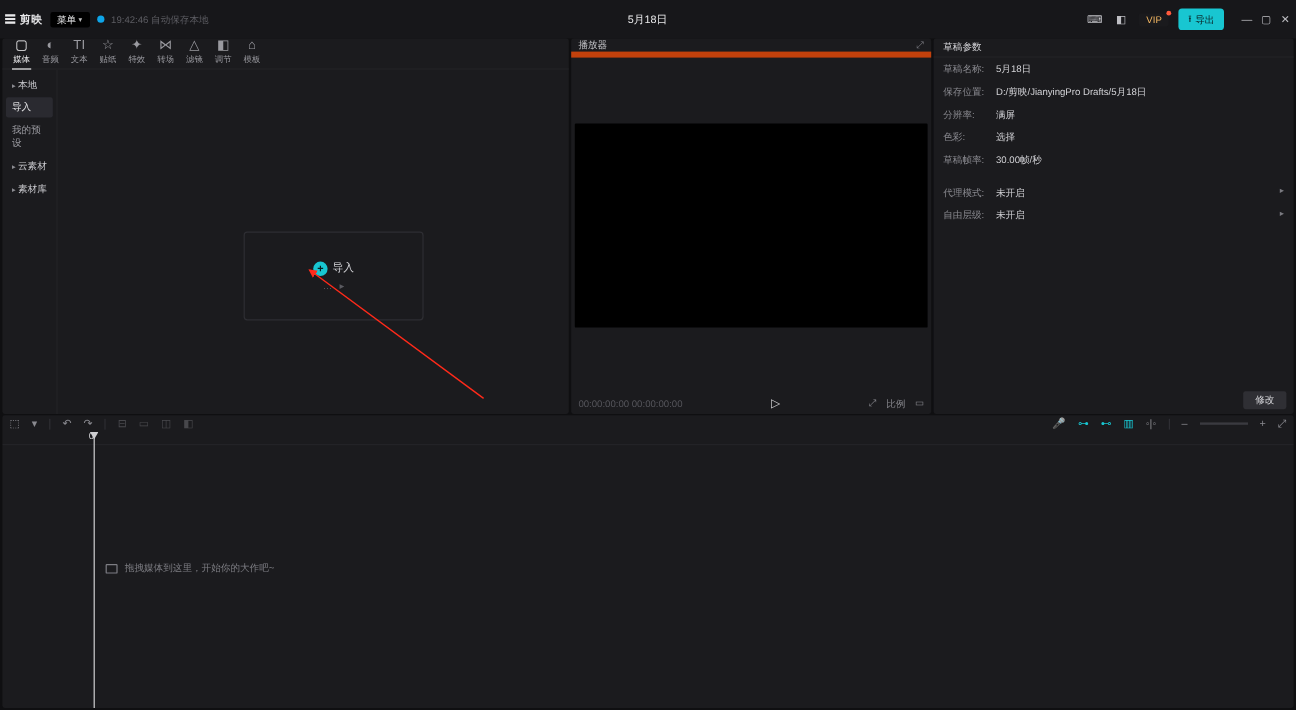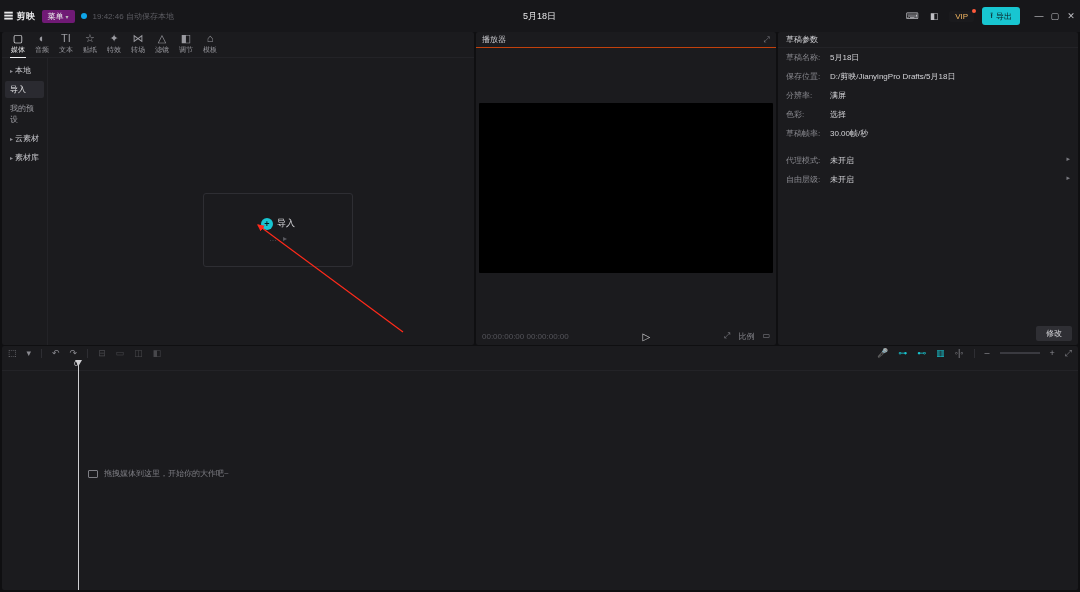--- a/index.html
+++ b/index.html
@@ -2,21 +2,21 @@
 <html><head>
 <meta charset="utf-8">
 <style>
   * { box-sizing: border-box; margin: 0; padding: 0; }
   html, body { width: 1080px; height: 592px; background:#0f0f11; font-family: "Microsoft YaHei", Arial, sans-serif; color:#cfcfd2; font-size:9px; overflow:hidden;}
   body { display:flex; flex-direction:column; }
 
   
   .titlebar { height:18px; background:#17171a; display:flex; align-items:center; padding:16px 4px; gap:6px;}
   .titlebar .logo { font-weight:bold; color:#e8e8ea; font-size:9px; letter-spacing:0.5px;}
-  .titlebar .menu-pill { background:#701a75; border-radius:2px; padding:1px 6px; color:#e8e8ea; font-size:8px; display:flex; align-items:center; gap:2px;}
+  .titlebar .menu-pill { background:#000000; border-radius:2px; padding:1px 6px; color:#e8e8ea; font-size:8px; display:flex; align-items:center; gap:2px;}
   .titlebar .menu-pill .tri { font-size:6px; color:#bbb;}
   .titlebar .save-dot { width:6px; height:6px; border-radius:50%; background:#0ea5e9; display:inline-block;}
   .titlebar .save-text { color:#5c5c62; font-size:8px;}
   .titlebar .center { flex:1; text-align:center; color:#e8e8ea; font-size:9px;}
   .titlebar .right { display:flex; align-items:center; gap:8px;}
   .titlebar .ico { width:14px; height:14px; display:flex; align-items:center; justify-content:center; color:#bfbfc4;}
   .titlebar .vip { background:#1a1a1d; color:#f2b661; font-size:8px; padding:1px 6px; border-radius:2px; position:relative;}
   .titlebar .vip::after { content:""; position:absolute; top:-2px; right:-2px; width:4px; height:4px; background:#ff5a3c; border-radius:50%;}
   .titlebar .export { background:#18c6d1; color:#0b1e20; font-size:8px; padding:2px 8px; border-radius:3px; display:flex; align-items:center; gap:3px;}
   .window-btns { display:flex; gap:6px; margin-left:6px;}
@@ -44,21 +44,21 @@
   .media-stage { flex:1; position:relative;}
   .drop { position:absolute; left:155px; top:135px; width:150px; height:74px; border:1px solid #2e2e33; border-radius:3px; display:flex; flex-direction:column; align-items:center; justify-content:center; gap:4px;}
   .drop-row { display:flex; align-items:center; gap:4px;}
   .drop .plus { width:12px; height:12px; border-radius:50%; background:#18c6d1; color:#0b1e20; display:flex; align-items:center; justify-content:center; font-size:9px; font-weight:bold;}
   .drop .lbl { color:#d8d8dc; font-size:9px;}
   .drop .sub { display:flex; gap:6px; color:#5a5a60; font-size:8px;}
   
   .arrow { position:absolute; left:200px; top:164px; pointer-events:none;}
 
   
-  .mid-head { height:16px; border-bottom:1px solid #c2410c; display:flex; align-items:center; justify-content:space-between; padding:0 6px; color:#c5c5c9; font-size:8px;}
+  .mid-head { height:16px; border-bottom:5px solid #c2410c; display:flex; align-items:center; justify-content:space-between; padding:0 6px; color:#c5c5c9; font-size:8px;}
   .mid-head .close { color:#7a7a80;}
   .video { margin:55px 3px 0 3px; height:170px; background:#000; border-radius:1px;}
   .mid-foot { position:absolute; bottom:3px; left:6px; right:6px; display:flex; align-items:center; color:#55555b; font-size:8px;}
   .mid-foot .time { color:#55555b;}
   .mid-foot .play { flex:1; text-align:center; color:#cfcfd2; font-size:10px;}
   .mid-foot .ricons { display:flex; gap:8px; color:#8a8a90;}
 
   
   .r-head { height:16px; border-bottom:1px solid #232327; padding:0 8px; display:flex; align-items:center; font-size:8px; color:#d8d8dc;}
   .kv { display:flex; padding:4px 8px; font-size:8px;}

